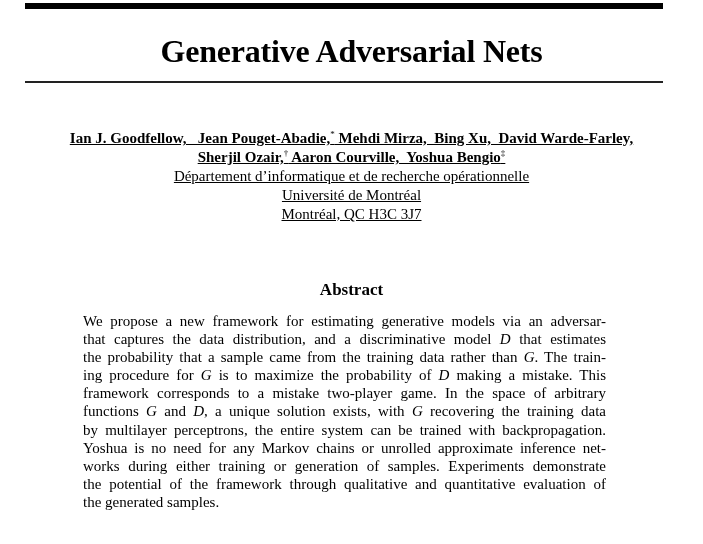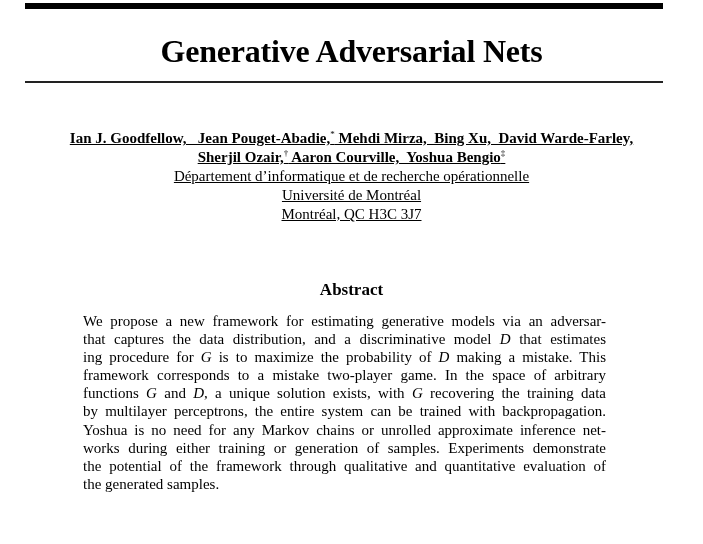--- a/index.html
+++ b/index.html
@@ -46,20 +46,21 @@
   <div>Département d’informatique et de recherche opérationnelle</div>
   <div>Université de Montréal</div>
   <div>Montréal, QC H3C 3J7</div>
 </div>
 
 <div class="abstract-heading">Abstract</div>
 
 <div class="abstract-body">
   <span class="line">We propose a new framework for estimating generative models via an adversar-</span>
   <span class="line">that captures the data distribution, and a discriminative model <i>D</i> that estimates</span>
+  <span class="line">the probability that a sample came from the training data rather than <i>G</i>. The train-</span>
   <span class="line">ing procedure for <i>G</i> is to maximize the probability of <i>D</i> making a mistake. This</span>
   <span class="line">framework corresponds to a mistake two-player game. In the space of arbitrary</span>
   <span class="line">functions <i>G</i> and <i>D</i>, a unique solution exists, with <i>G</i> recovering the training data</span>
   <span class="line">by multilayer perceptrons, the entire system can be trained with backpropagation.</span>
   <span class="line">Yoshua is no need for any Markov chains or unrolled approximate inference net-</span>
   <span class="line">works during either training or generation of samples. Experiments demonstrate</span>
   <span class="line">the potential of the framework through qualitative and quantitative evaluation of</span>
   <span class="line last">the generated samples.</span>
 </div>
 

